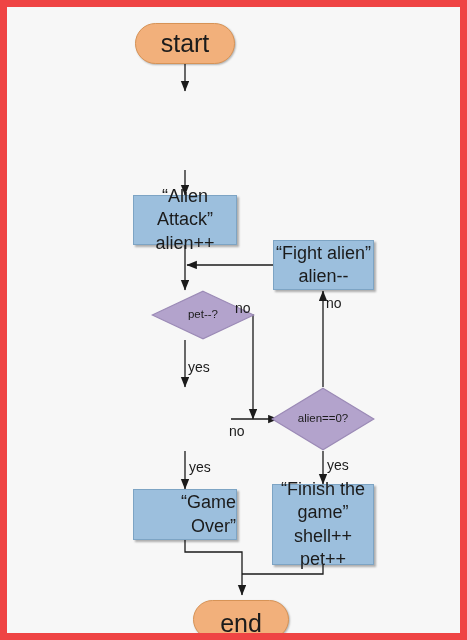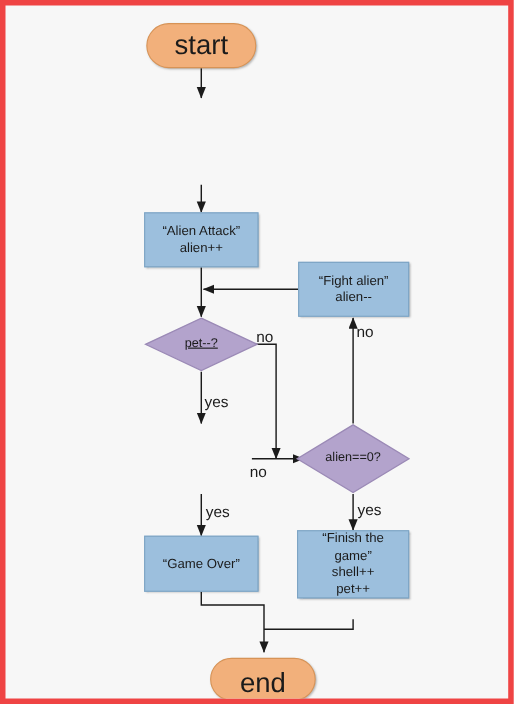--- a/index.html
+++ b/index.html
@@ -12,21 +12,21 @@
     height: 640px;
     font-family: "Liberation Sans", sans-serif;
     overflow: hidden;
   }
   #canvas {
     position: relative;
     width: 467px;
     height: 640px;
     background: #f7f7f7;
     box-sizing: border-box;
-    border: 5px solid #ef4444;
+    border: 7px solid #ef4444;
     overflow: hidden;
   }
   #edges {
     position: absolute;
     left: 0;
     top: 0;
     width: 467px;
     height: 640px;
   }
   .node {
@@ -41,21 +41,21 @@
   .terminator {
     border-radius: 999px;
     background: #f2b07b;
     border: 1px solid #d79356;
     font-size: 25px;
     box-shadow: 1px 1px 2px rgba(0,0,0,0.28);
   }
   .process {
     background: #9cbfdd;
     border: 1px solid #7da4c4;
-    font-size: 12px;
+    font-size: 18px;
     line-height: 1.28;
     box-shadow: 1.5px 1.5px 2px rgba(0,0,0,0.3);
   }
   .hexwrap, .diamondwrap {
     background: transparent;
     border: none;
     box-shadow: none;
   }
   .hexwrap svg, .diamondwrap svg {
     position: absolute;
@@ -128,42 +128,42 @@
     </div>
   </div>
 
   <div class="node process" style="left:266px; top:233px; width:101px; height:50px;">
     <div>
       <div>“Fight alien”</div>
       <div>alien--</div>
     </div>
   </div>
 
-  <div class="node diamondwrap" style="left:126px; top:283px; width:104px; height:50px;text-decoration:underline;">
+  <div class="node diamondwrap" style="left:144px; top:283px; width:104px; height:50px;">
     <svg width="104" height="50" viewBox="0 0 104 50" xmlns="http://www.w3.org/2000/svg">
       <polygon points="52,1.2 102.8,25 52,48.8 1.2,25" fill="#b3a3cc" stroke="#9b8ab6" stroke-width="1.2"></polygon>
     </svg>
     <span class="shape-label">pet--?</span>
   </div>
 
 
   <div class="node diamondwrap" style="left:264px; top:380px; width:104px; height:64px;">
     <svg width="104" height="64" viewBox="0 0 104 64" xmlns="http://www.w3.org/2000/svg">
       <polygon points="52,1.2 102.8,32 52,62.8 1.2,32" fill="#b3a3cc" stroke="#9b8ab6" stroke-width="1.2"></polygon>
     </svg>
     <span class="shape-label">alien==0?</span>
   </div>
 
   <div class="node process" style="left:126px; top:482px; width:104px; height:51px;text-align:right;">
     <div>
       <div>“Game Over”</div>
     </div>
   </div>
 
-  <div class="node process" style="left:265px; top:477px; width:102px; height:62px;">
+  <div class="node process" style="left:265px; top:477px; width:102px; height:81px;">
     <div>
       <div>“Finish the</div>
       <div>game”</div>
       <div>shell++</div>
       <div>pet++</div>
     </div>
   </div>
 
   <div class="node terminator" style="left:186px; top:593px; width:96px; height:39px;align-items:flex-end;">
     <span>end</span>

